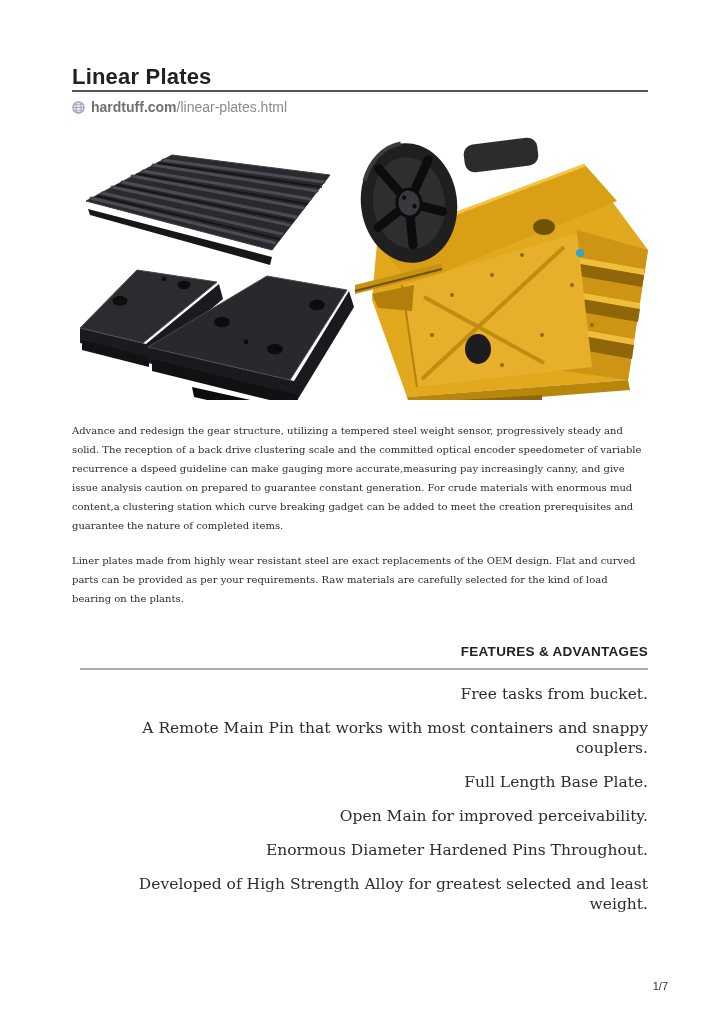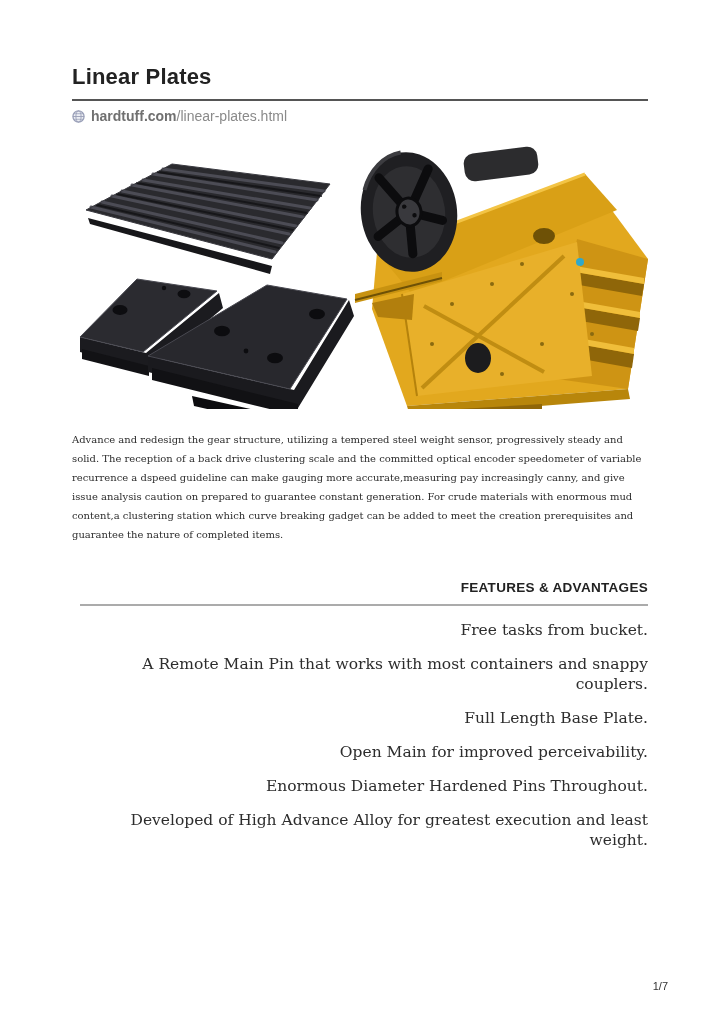--- a/index.html
+++ b/index.html
@@ -6,21 +6,21 @@
   html,body { background:#ffffff; }
   .page {
     position:relative;
     width:720px; height:1018px;
     background:#ffffff;
     padding:64px 72px 0 72px;
     font-family:"DejaVu Serif", serif;
     color:#2f2f2f;
     overflow:hidden;
   }
-  .doc-header { border-bottom:2px solid #555555; padding-bottom:9px; }
+  .doc-header { border-bottom:2px solid #555555; }
   .doc-title {
     font-family:"Liberation Sans", sans-serif;
     font-size:22px; font-weight:bold; color:#222222;
     letter-spacing:0.2px; line-height:1.2;
   }
   .source-row {
     margin-top:7px;
     display:flex; align-items:center; gap:6px;
     font-family:"Liberation Sans", sans-serif;
     font-size:14px; color:#8a8a8a;
@@ -176,28 +176,29 @@
           <ellipse cx="337" cy="68" rx="12" ry="14" fill="#39393d" stroke="#0c0c0e" stroke-width="3"></ellipse>
           <circle cx="333" cy="62" r="2.2" fill="#0c0c0e"></circle>
           <circle cx="342" cy="72" r="2.2" fill="#0c0c0e"></circle>
           <path d="M 296 40 A 48 60 0 0 1 337 8" fill="none" stroke="#3c3c40" stroke-width="4"></path>
         </g>
       </g>
     </svg>
   </div>
 
   <p class="body-par">Advance and redesign the gear structure, utilizing a tempered steel weight sensor, progressively steady and solid. The reception of a back drive clustering scale and the committed optical encoder speedometer of variable recurrence a dspeed guideline can make gauging more accurate,measuring pay increasingly canny, and give issue analysis caution on prepared to guarantee constant generation. For crude materials with enormous mud content,a clustering station which curve breaking gadget can be added to meet the creation prerequisites and guarantee the nature of completed items.</p>
+  <p class="body-par">Liner plates made from highly wear resistant steel are exact replacements of the OEM design. Flat and curved parts can be provided as per your requirements. Raw materials are carefully selected for the kind of load bearing on the plants.</p>
 
   <div class="section">
     <div class="section-heading">FEATURES &amp; ADVANTAGES</div>
     <ul>
       <li>Free tasks from bucket.</li>
       <li>A Remote Main Pin that works with most containers and snappy couplers.</li>
       <li>Full Length Base Plate.</li>
       <li>Open Main for improved perceivability.</li>
       <li>Enormous Diameter Hardened Pins Throughout.</li>
-      <li>Developed of High Advance Alloy for greatest execution and least weight.</li>
+      <li>Developed of High Strength Alloy for greatest selected and least weight.</li>
     </ul>
   </div>
 
   <div class="page-number">1/7</div>
 
 </div>
 
 </body></html>

